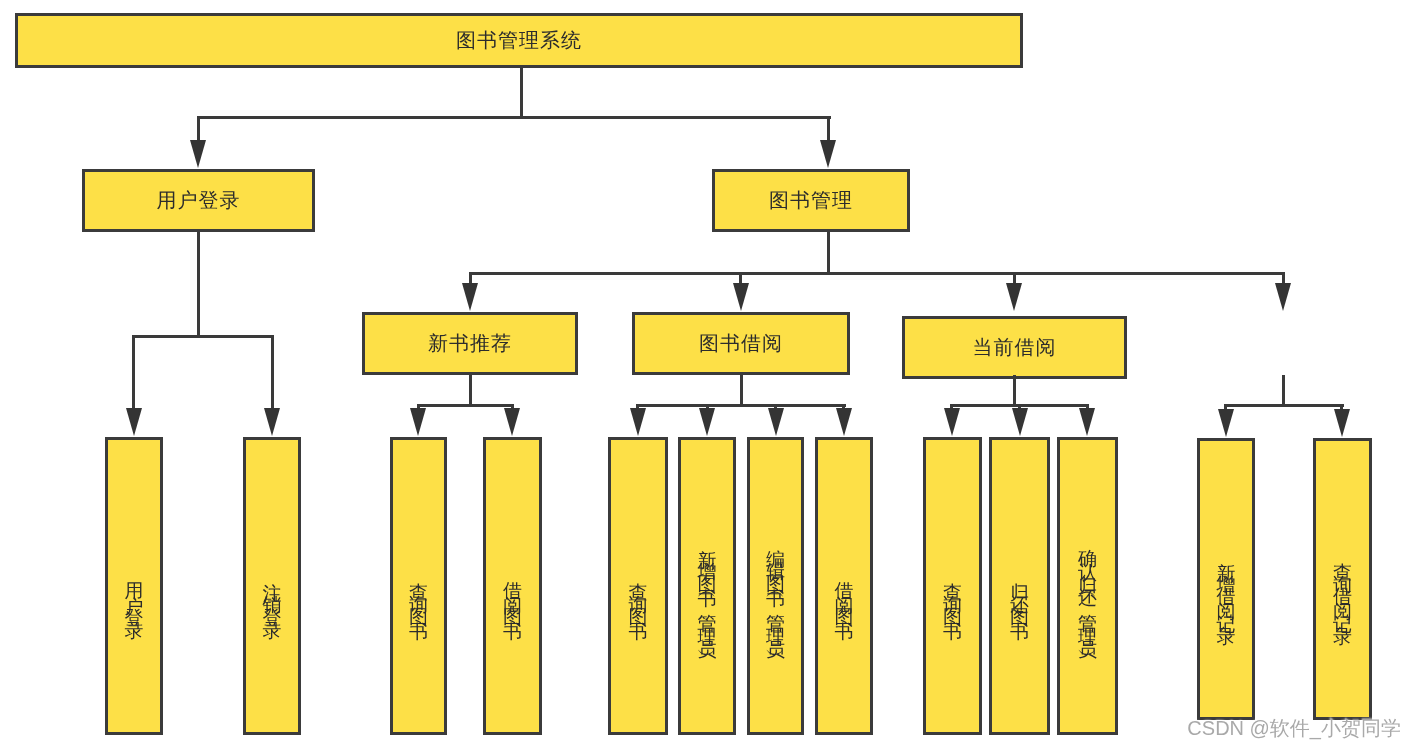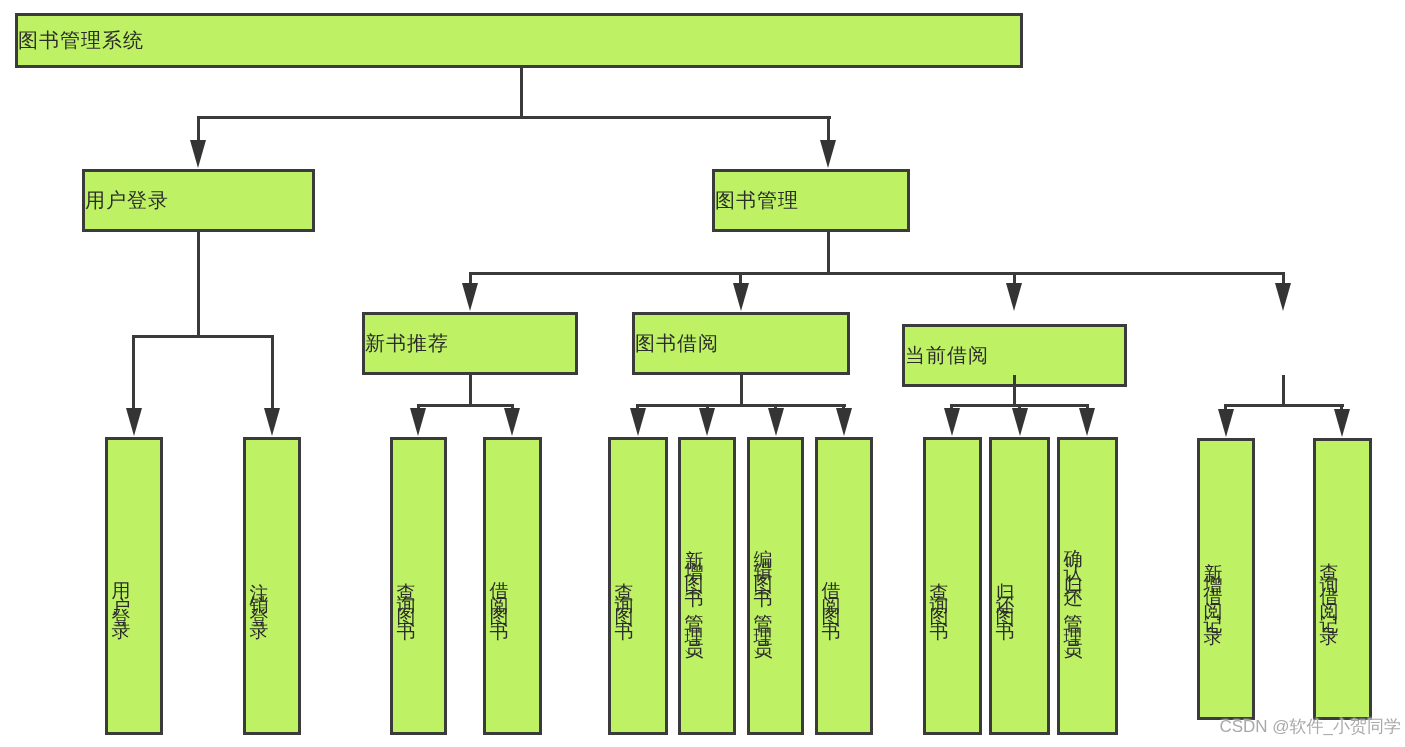--- a/index.html
+++ b/index.html
@@ -1,46 +1,46 @@
 <!DOCTYPE html>
 <html><head>
 <meta charset="utf-8">
 <style>
   html,body{margin:0;padding:0;background:#ffffff;}
   .canvas{
     position:relative;width:1405px;height:747px;background:#ffffff;overflow:hidden;
     font-family:"Liberation Sans","DejaVu Sans",sans-serif;
   }
   .box{
-    position:absolute;background:#bef264;border:3px solid #3b3b3b;box-sizing:border-box;
-    display:flex;align-items:center;justify-content:flex-start;
+    position:absolute;background:#fde047;border:3px solid #3b3b3b;box-sizing:border-box;
+    display:flex;align-items:center;justify-content:center;
   }
   .h-label{font-size:20px;color:#2c2c2c;white-space:nowrap;letter-spacing:1px;}
   .v-label{
     writing-mode:vertical-rl;text-orientation:mixed;
     font-size:19px;color:#2c2c2c;letter-spacing:13px;margin-bottom:-13px;white-space:nowrap;
   }
   .line{position:absolute;background:#3a3a3a;}
   .arrow{
     position:absolute;width:0;height:0;
     border-left:8px solid transparent;border-right:8px solid transparent;
     border-top:28px solid #343434;
   }
   .watermark{
-    position:absolute;top:715px;right:4px;font-size:17px;color:#a9a9a9;white-space:nowrap;
+    position:absolute;top:715px;right:4px;font-size:20px;color:#a9a9a9;white-space:nowrap;
     text-shadow:1px 1px 2px rgba(255,255,255,.95),-1px -1px 2px rgba(255,255,255,.95);
     z-index:5;
   }
   
   .p-root{left:15px;top:13px;width:1008px;height:55px;}
   .p-user-login{left:82px;top:169px;width:233px;height:63px;}
   .p-book-mgmt{left:712px;top:169px;width:198px;height:63px;}
   .p-new-books{left:362px;top:312px;width:216px;height:63px;}
   .p-book-borrow{left:632px;top:312px;width:218px;height:63px;}
-  .p-current-borrow{left:902px;top:324px;width:225px;height:63px;}
+  .p-current-borrow{left:902px;top:316px;width:225px;height:63px;}
   .p-borrow-records{left:1170px;top:312px;width:227px;height:63px;}
   .p-l-ul1{left:105px;top:437px;width:58px;height:298px;}
   .p-l-ul2{left:243px;top:437px;width:58px;height:298px;}
   .p-l-nb1{left:390px;top:437px;width:57px;height:298px;}
   .p-l-nb2{left:483px;top:437px;width:59px;height:298px;}
   .p-l-bb1{left:608px;top:437px;width:60px;height:298px;}
   .p-l-bb2{left:678px;top:437px;width:58px;height:298px;}
   .p-l-bb3{left:747px;top:437px;width:57px;height:298px;}
   .p-l-bb4{left:815px;top:437px;width:58px;height:298px;}
   .p-l-cb1{left:923px;top:437px;width:59px;height:298px;}

